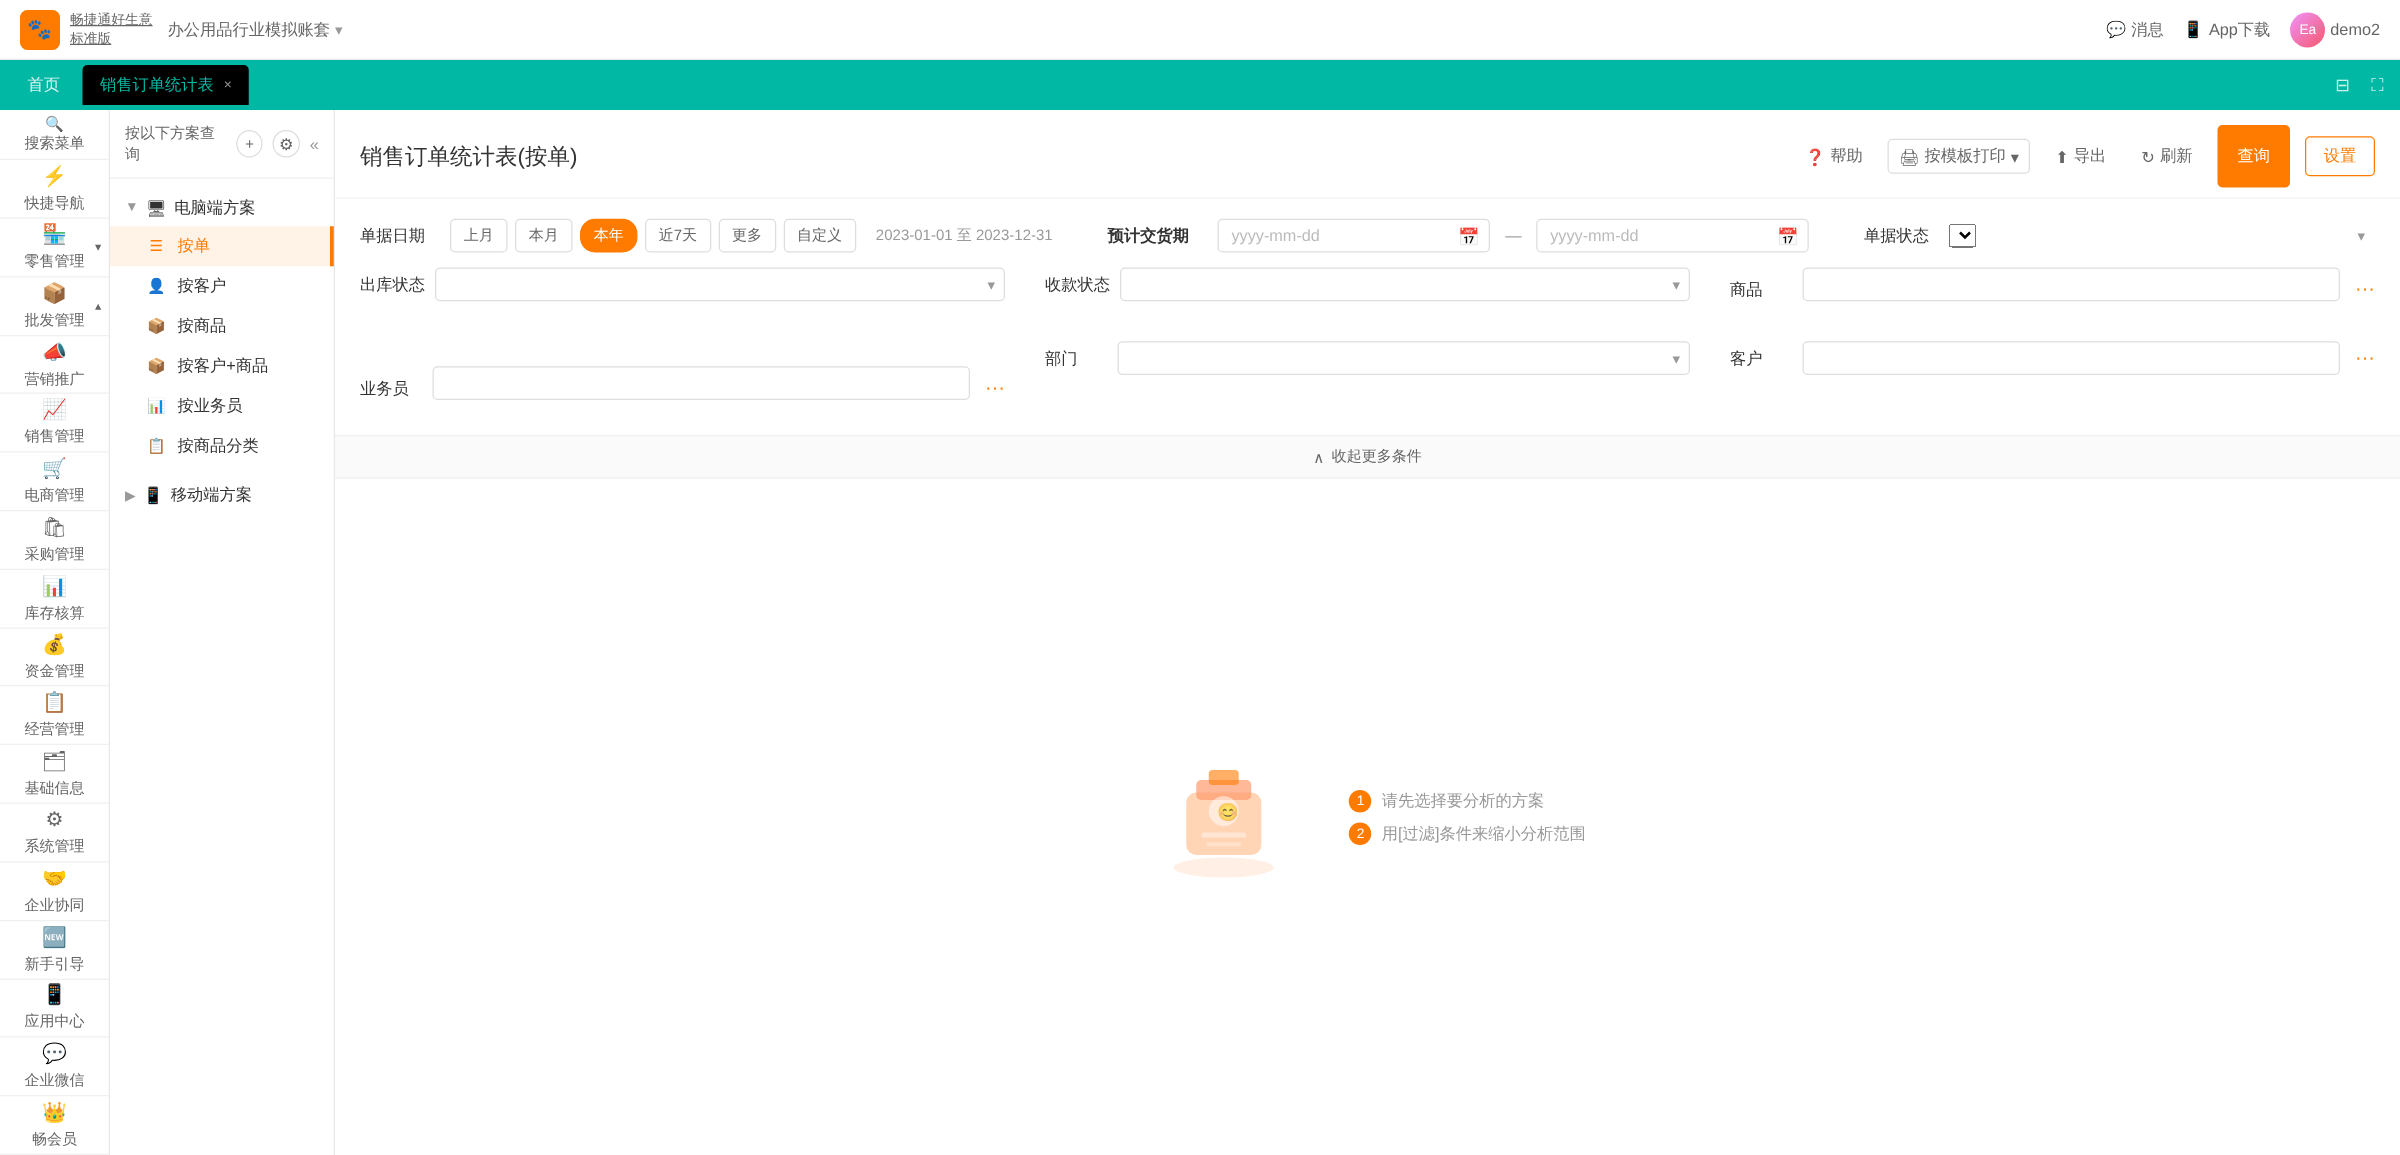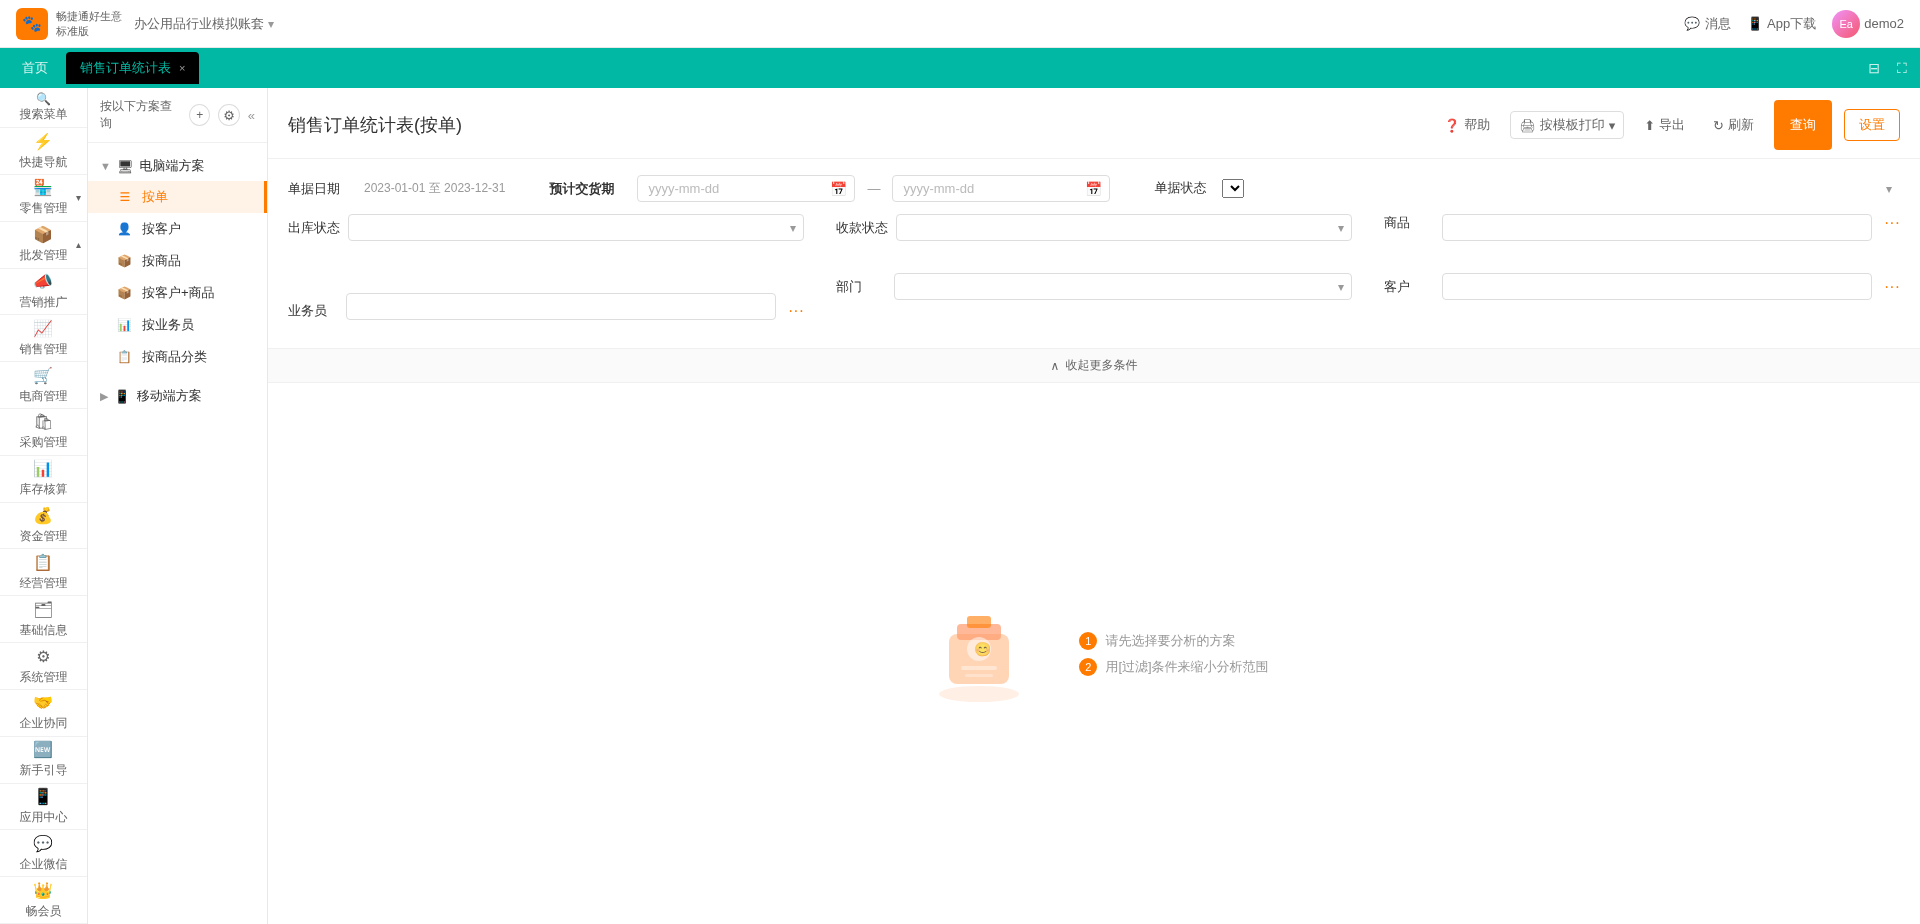--- a/index.html
+++ b/index.html
@@ -26,21 +26,21 @@
       width: 32px;
       height: 32px;
       background: #ff7b00;
       border-radius: 6px;
       display: flex;
       align-items: center;
       justify-content: center;
       color: white;
       font-size: 16px;
     }
-    .logo-text { font-size: 11px; color: #666; line-height: 1.3; }
+    .logo-text { font-size: 11px; color: #666; line-height: 1.3; text-decoration: underline; }
     .breadcrumb-area {
       display: flex;
       align-items: center;
       flex: 1;
       gap: 4px;
       color: #666;
       font-size: 13px;
     }
     .breadcrumb-area .chevron { color: #999; font-size: 12px; }
     .top-bar-right {
@@ -686,36 +686,44 @@
             </div>
             <button class="btn-primary">查询</button>
             <button class="btn-secondary">设置</button>
           </div>
         </div>
 
         <div class="filter-area">
 
           <div class="filter-row">
             <span class="filter-label">单据日期</span>
+            <div class="date-filter-group">
+              <button class="date-btn">上月</button>
+              <button class="date-btn">本月</button>
+              <button class="date-btn active">本年</button>
+              <button class="date-btn">近7天</button>
+              <button class="date-btn">更多</button>
+              <button class="date-btn">自定义</button>
+            </div>
             <span class="date-range-text">2023-01-01 至 2023-12-31</span>
 
             <div style="display:flex;align-items:center;gap:8px;margin-left:32px;">
               <span class="filter-label" style="min-width:80px;font-weight:bold;">预计交货期</span>
               <div class="input-with-icon" style="min-width:150px;">
                 <input type="text" placeholder="yyyy-mm-dd" style="">
                 <span class="input-icon">📅</span>
               </div>
               <span class="dash">—</span>
               <div class="input-with-icon" style="min-width:150px;">
                 <input type="text" placeholder="yyyy-mm-dd" style="">
                 <span class="input-icon">📅</span>
               </div>
             </div>
 
-            <div style="display:flex;align-items:flex-start;gap:8px;margin-left:32px;flex:1;">
+            <div style="display:flex;align-items:center;gap:8px;margin-left:32px;flex:1;">
               <span class="filter-label" style="min-width:60px;">单据状态</span>
               <div class="status-select-wrapper">
                 <select>
                   <option value=""></option>
                 </select>
                 <span class="select-arrow">▾</span>
               </div>
             </div>
           </div>
 
@@ -731,21 +739,21 @@
             </div>
             <div style="display:flex;align-items:center;gap:8px;flex:1;margin-left:20px;">
               <span class="field-label">收款状态</span>
               <div class="select-wrapper">
                 <select>
                   <option value=""></option>
                 </select>
                 <span class="select-arrow">▾</span>
               </div>
             </div>
-            <div style="display:flex;align-items:flex-start;gap:8px;flex:1;margin-left:20px;">
+            <div style="display:flex;align-items:flex-end;gap:8px;flex:1;margin-left:20px;">
               <span class="field-label">商品</span>
               <input class="field-input" type="text" style="">
               <span class="more-dots">···</span>
             </div>
           </div>
 
           <div class="filter-row">
             <div style="display:flex;align-items:flex-end;gap:8px;flex:1;margin-top:40px;">
               <span class="field-label">业务员</span>
               <input class="field-input" type="text" style="">

